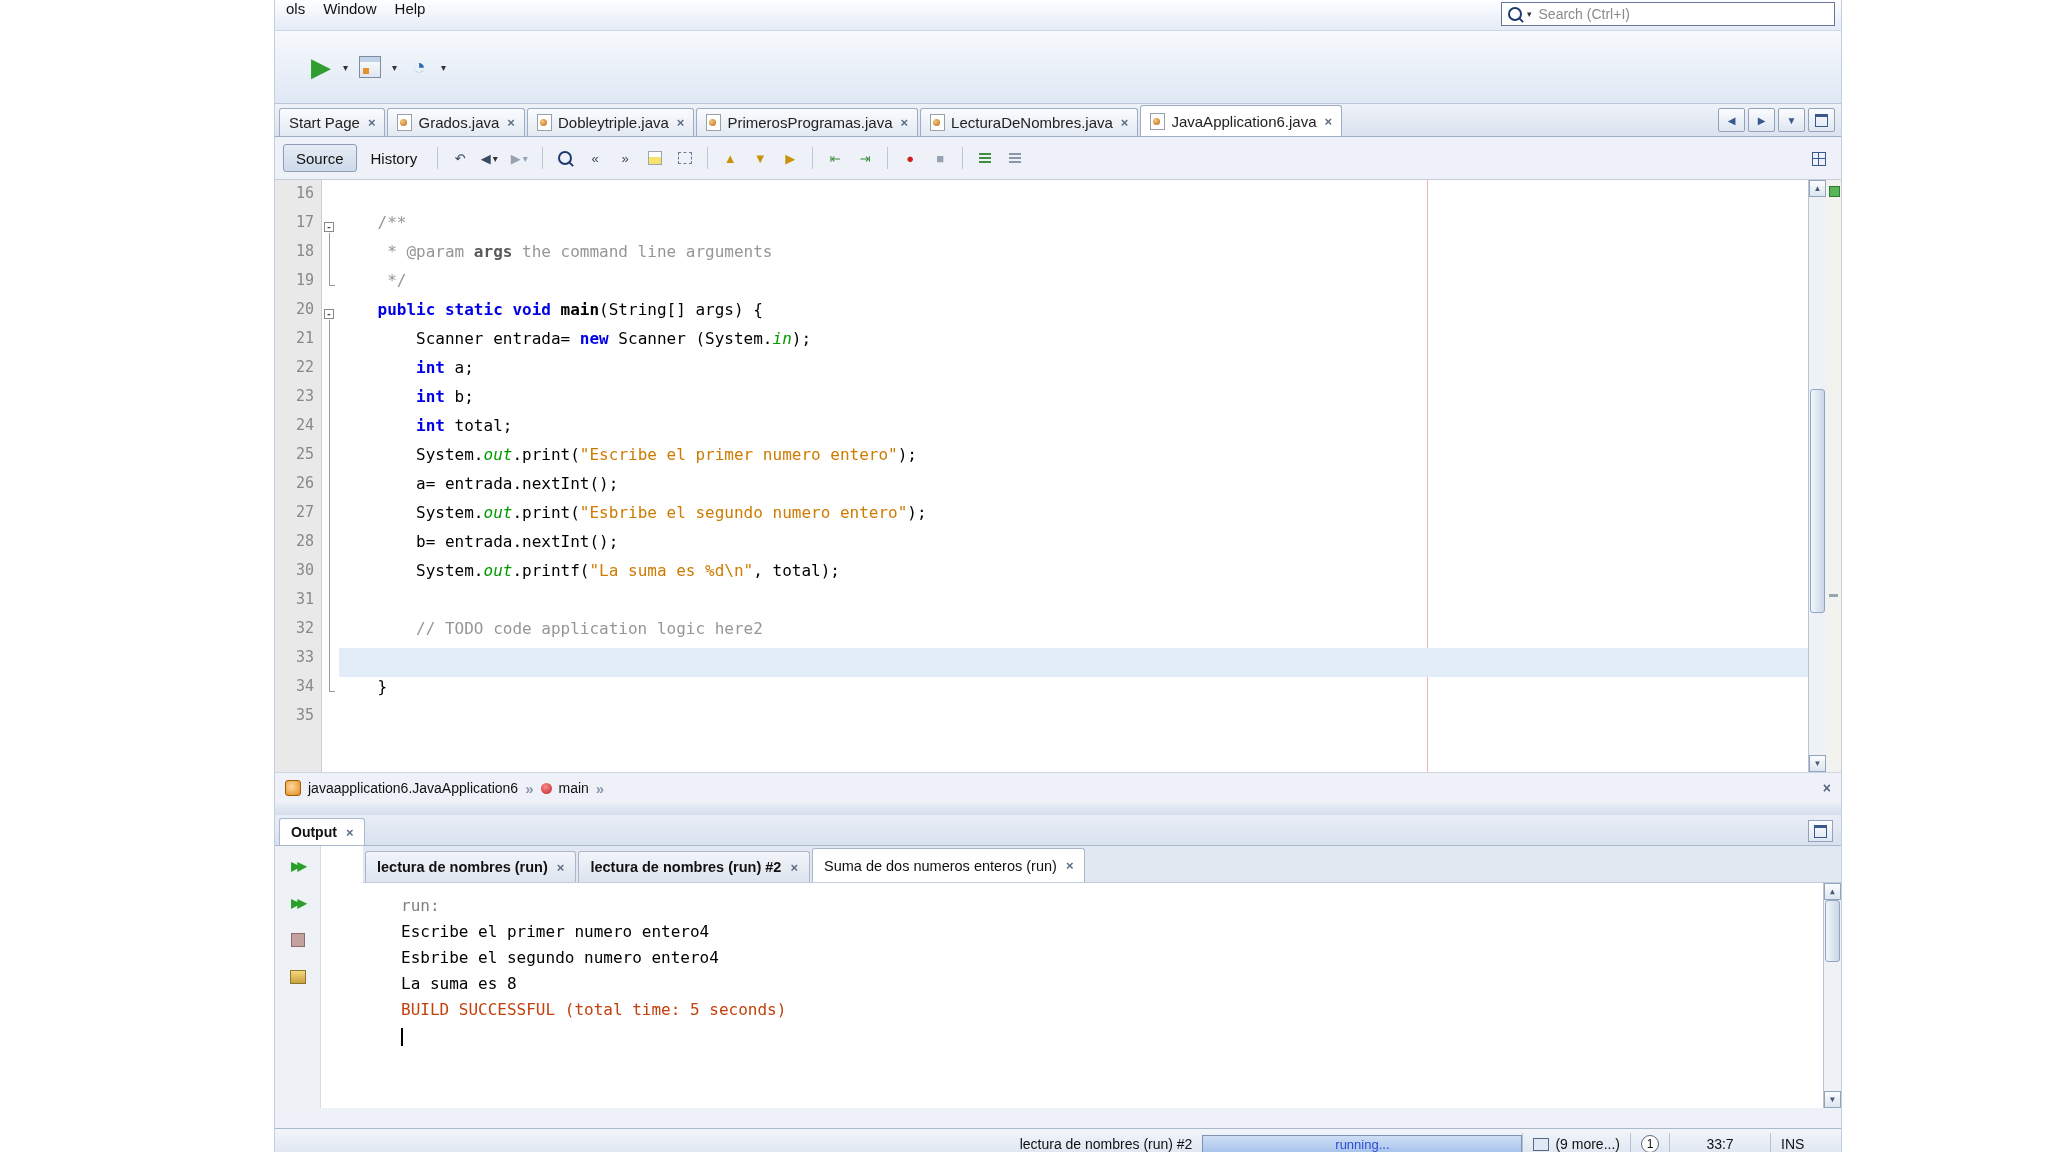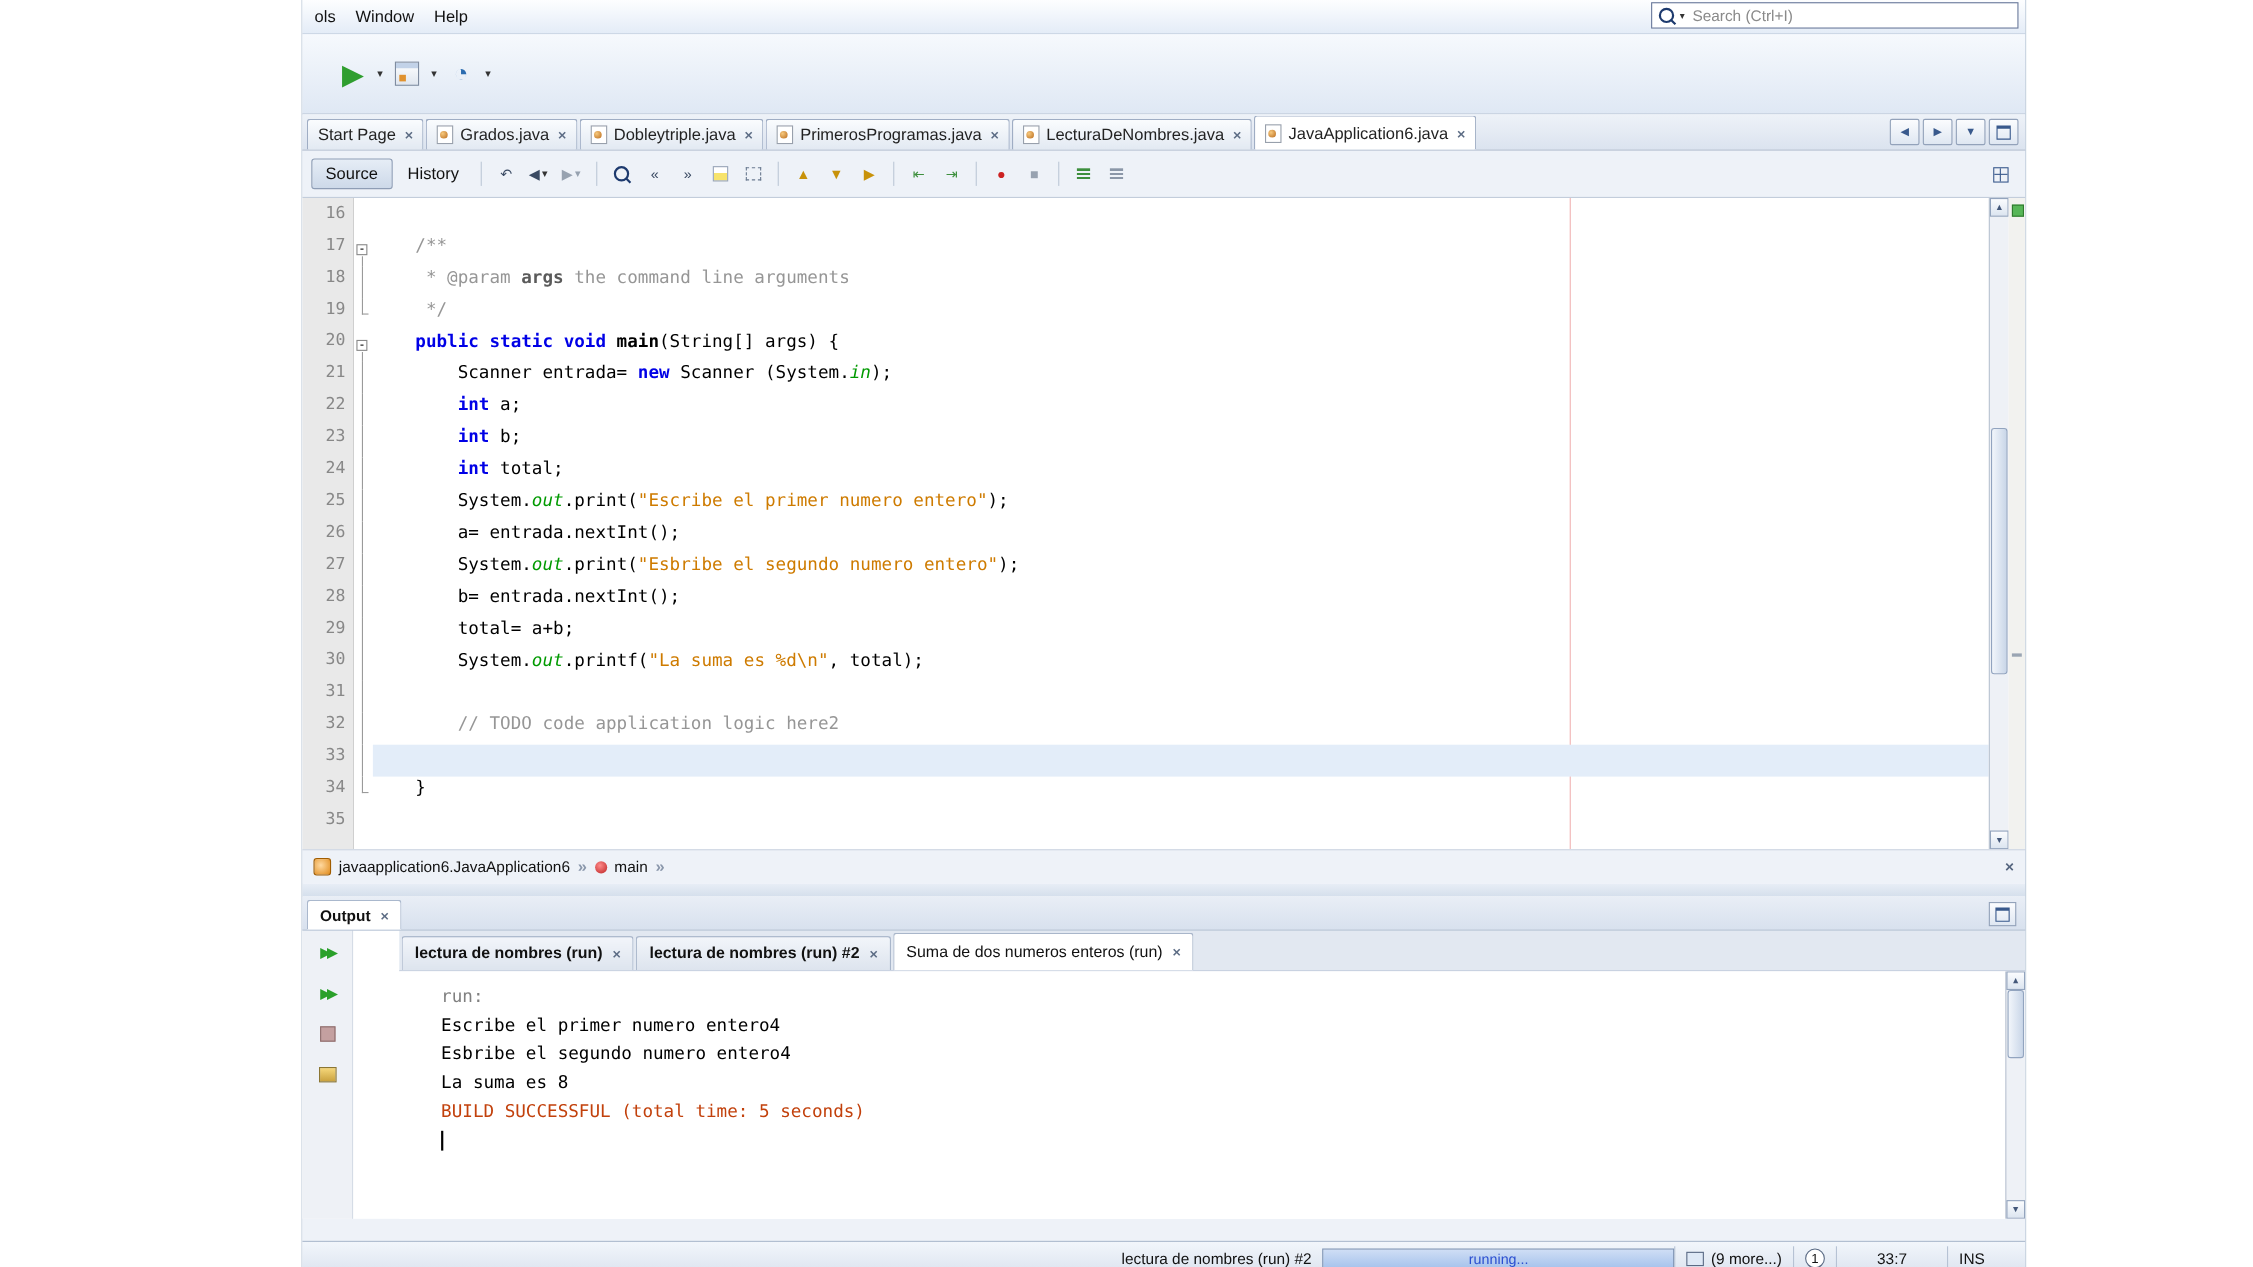--- a/index.html
+++ b/index.html
@@ -3,21 +3,21 @@
 <meta charset="utf-8">
 <style>
   html,body{margin:0;padding:0;background:#fff;}
   body{width:2048px;height:1152px;position:relative;overflow:hidden;
        font-family:"Liberation Sans",sans-serif;font-size:15px;color:#111;}
 
   .app{position:absolute;left:274px;top:0;width:1568px;height:1152px;background:#fff;
        border-left:1px solid #c3cfdd;border-right:1px solid #c3cfdd;box-sizing:border-box;}
 
   
-  .menubar{height:30px;display:flex;align-items:center;background:linear-gradient(#fdfeff,#e4ecf7);
+  .menubar{height:30px;display:flex;align-items:flex-start;background:linear-gradient(#fdfeff,#e4ecf7);
            border-bottom:1px solid #cdd8e6;position:relative;padding-left:2px;}
   .menu-item{padding:0 9px;cursor:default;}
   .searchbox{position:absolute;right:6px;top:2px;width:334px;height:24px;border:1px solid #67779a;
              background:#fff;display:flex;align-items:center;padding:0 6px;gap:5px;box-sizing:border-box;}
   .mag{width:10px;height:10px;border:2px solid #1d3a6e;border-radius:50%;position:relative;flex:0 0 auto;}
   .mag::after{content:"";position:absolute;width:6px;height:2px;background:#1d3a6e;
               transform:rotate(45deg);right:-4px;bottom:-2px;}
   .scaret{font-size:9px;color:#333;}
   .searchbox input{border:none;outline:none;flex:1;font-size:14px;color:#b91c1c;background:transparent;
                    font-family:"Liberation Sans",sans-serif;}
@@ -379,25 +379,20 @@
           <span class="ln">27</span>
           <span class="fold f-mid"></span>
           <span class="ct"><span class="tk-p">        System.</span><span class="tk-f">out</span><span class="tk-p">.print(</span><span class="tk-s">"Esbribe el segundo numero entero"</span><span class="tk-p">);</span></span>
         </div>
         <div class="code-line">
           <span class="ln">28</span>
           <span class="fold f-mid"></span>
           <span class="ct"><span class="tk-p">        b= entrada.nextInt();</span></span>
         </div>
         <div class="code-line">
-          <span class="ln">29</span>
-          <span class="fold f-mid"></span>
-          <span class="ct"><span class="tk-p">        total= a+b;</span></span>
-        </div>
-        <div class="code-line">
           <span class="ln">30</span>
           <span class="fold f-mid"></span>
           <span class="ct"><span class="tk-p">        System.</span><span class="tk-f">out</span><span class="tk-p">.printf(</span><span class="tk-s">"La suma es %d\n"</span><span class="tk-p">, total);</span></span>
         </div>
         <div class="code-line">
           <span class="ln">31</span>
           <span class="fold f-mid"></span>
           <span class="ct"></span>
         </div>
         <div class="code-line">

